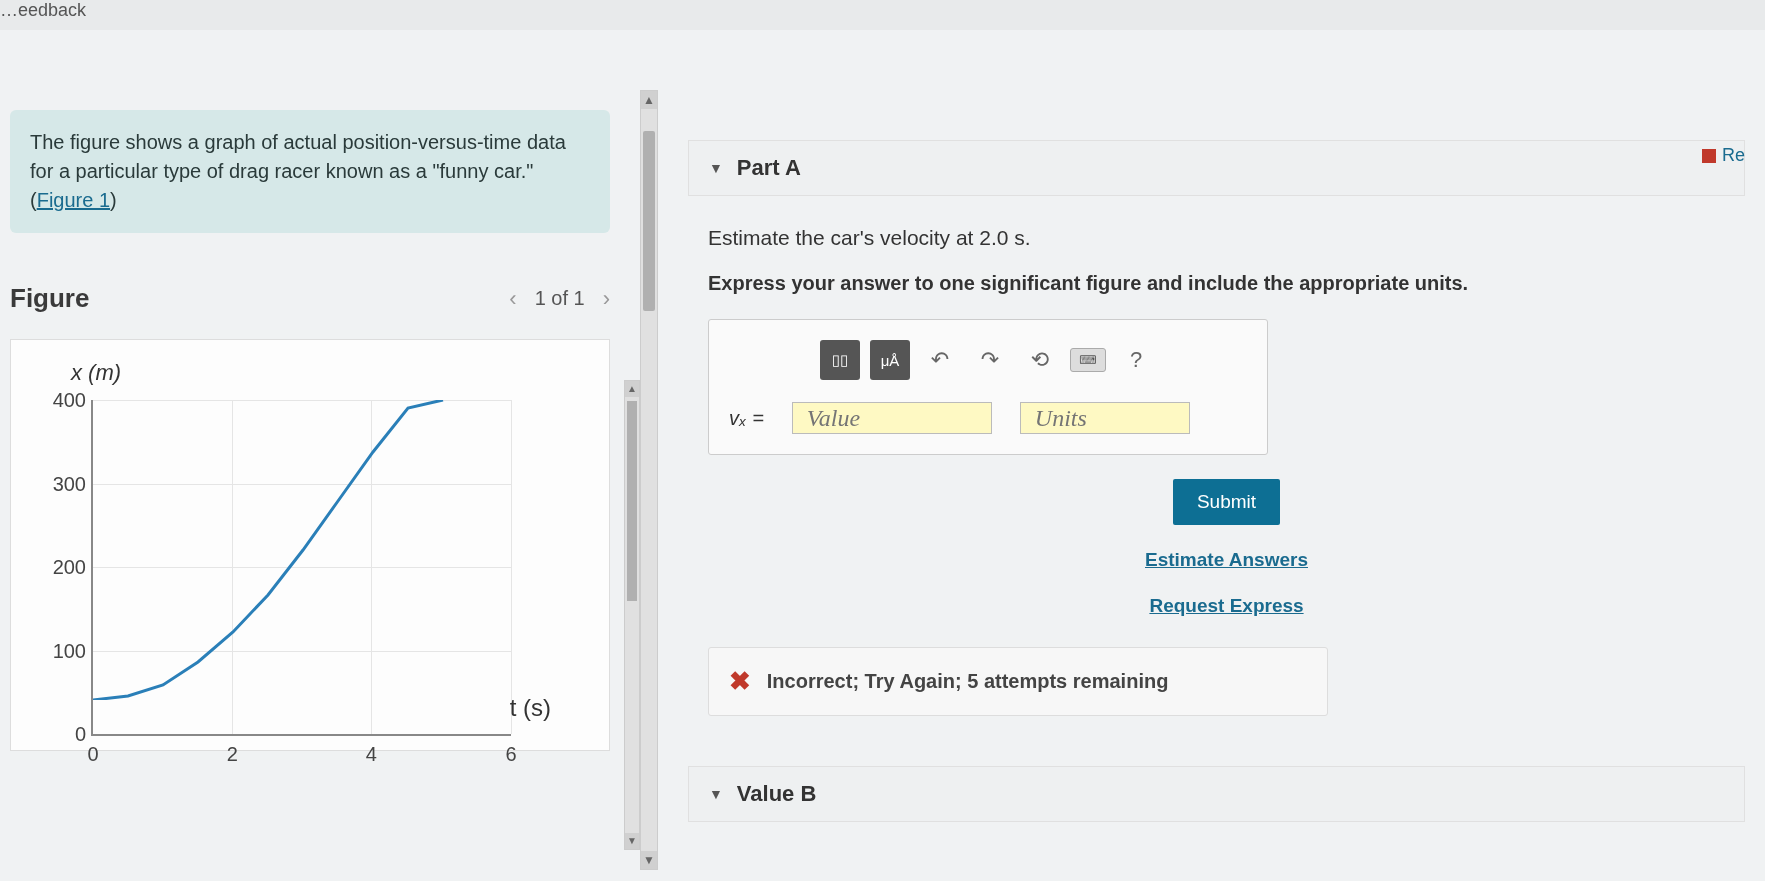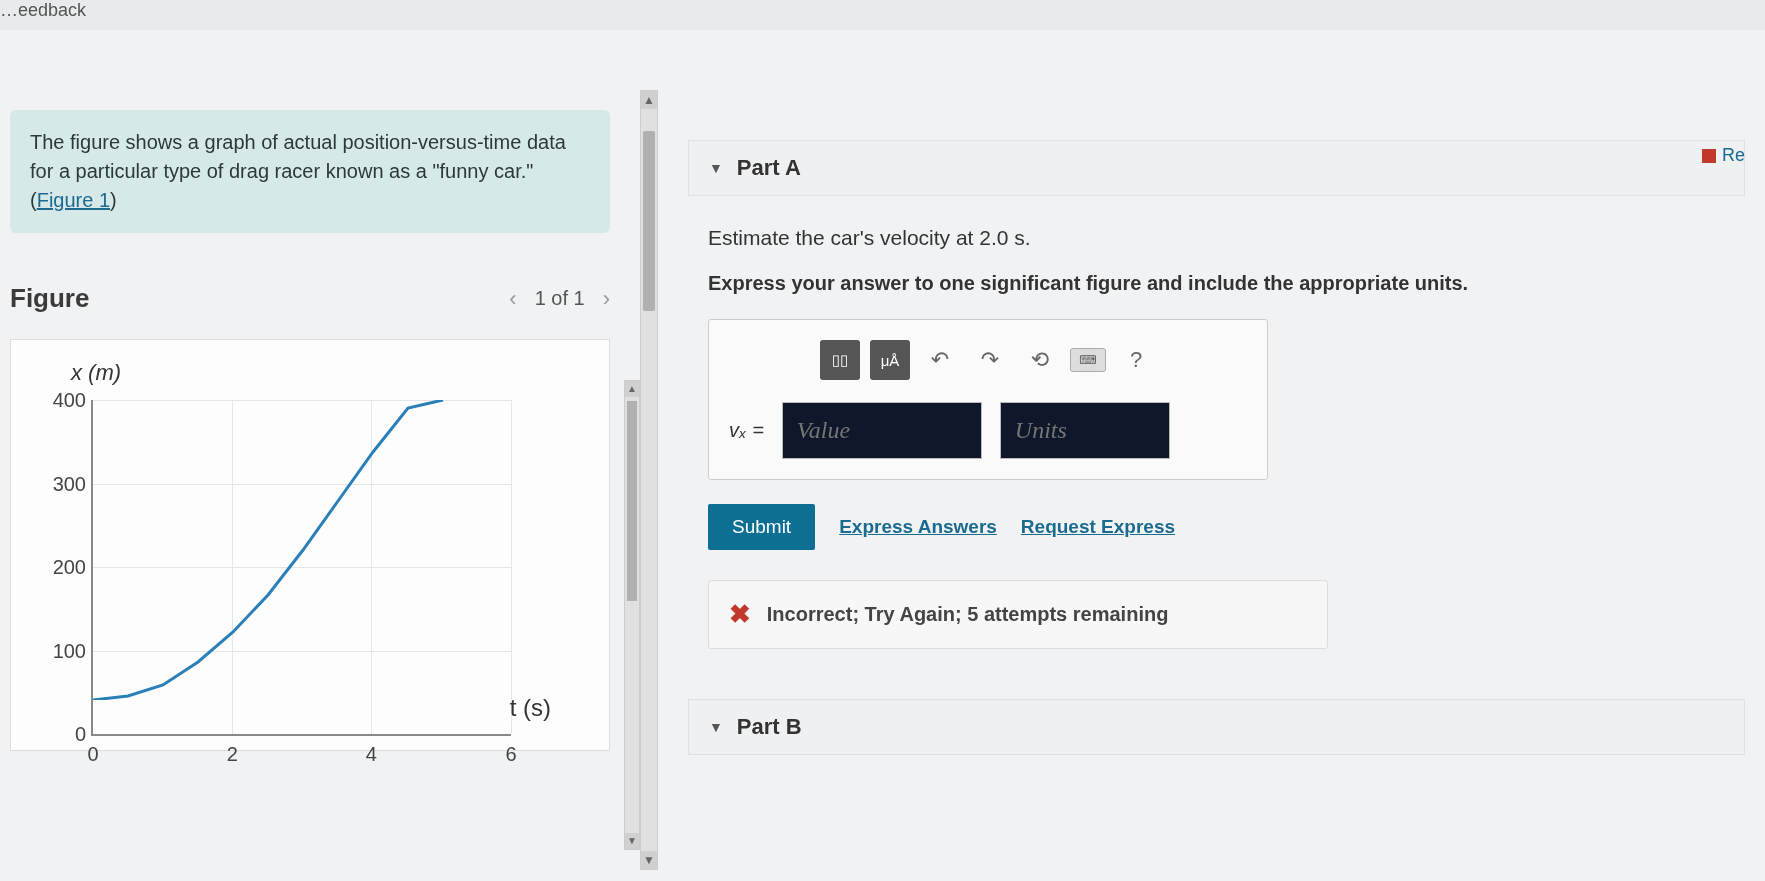--- a/index.html
+++ b/index.html
@@ -125,35 +125,35 @@
 .toolbar { display: flex; gap: 10px; justify-content: center; margin-bottom: 22px; align-items: center; }
 .tb-btn {
   min-width: 40px; height: 40px;
   background: #555; color: #fff;
   display: flex; align-items: center; justify-content: center;
   border-radius: 3px; font-size: 15px;
   cursor: pointer;
 }
 .tb-btn.light { background: transparent; color: #666; font-size: 22px; border: none; }
 .tb-btn.keyb { background: #ddd; color: #555; border: 1px solid #aaa; font-size: 12px; min-width: 36px; height: 24px; }
-.input-row { display: flex; align-items: center; gap: 18px; }
+.input-row { display: flex; align-items: center; gap: 28px; }
 .var-label { font-size: 20px; font-style: italic; color: #333; }
 .val-input, .unit-input {
   border: 1px solid #bbb;
-  background: #0f172a;
-  height: 57px;
+  background: #fef9c3;
+  height: 32px;
   font-size: 24px;
   font-style: italic;
   color: #888;
   padding: 0 14px;
   font-family: Georgia, serif;
 }
 .val-input { width: 200px; }
 .unit-input { width: 170px; }
-.action-row { display: flex; align-items: center; gap: 24px; margin: 24px 0 0 20px; }
+.action-row { display: flex; align-items: center; gap: 24px; margin: 24px 0 0 20px; flex-direction: column; }
 .submit-btn {
   background: #0d6f94;
   color: #fff;
   border: none;
   padding: 12px 24px;
   font-size: 19px;
   cursor: pointer;
   border-radius: 2px;
 }
 .link-btn { color: #1a6b8f; font-size: 19px; text-decoration: underline; cursor: pointer; font-weight: bold; }
@@ -273,28 +273,28 @@
       </div>
       <div class="input-row">
         <span class="var-label">vₓ =</span>
         <input class="val-input" placeholder="Value" style="">
         <input class="unit-input" placeholder="Units" style="">
       </div>
     </div>
 
     <div class="action-row">
       <button class="submit-btn">Submit</button>
-      <span class="link-btn">Express Answers</span>
+      <span class="link-btn">Estimate Answers</span>
       <span class="link-btn">Request Express</span>
     </div>
 
     <div class="feedback-box">
       <span class="x-icon">✖</span>
       <span class="msg">Incorrect; Try Again; 5 attempts remaining</span>
     </div>
 
     <div class="part-header part-b-header">
       <span class="caret">▼</span>
-      <span>Part B</span>
+      <span>Value B</span>
     </div>
   </div>
 
 </div>
 
 </body></html>

